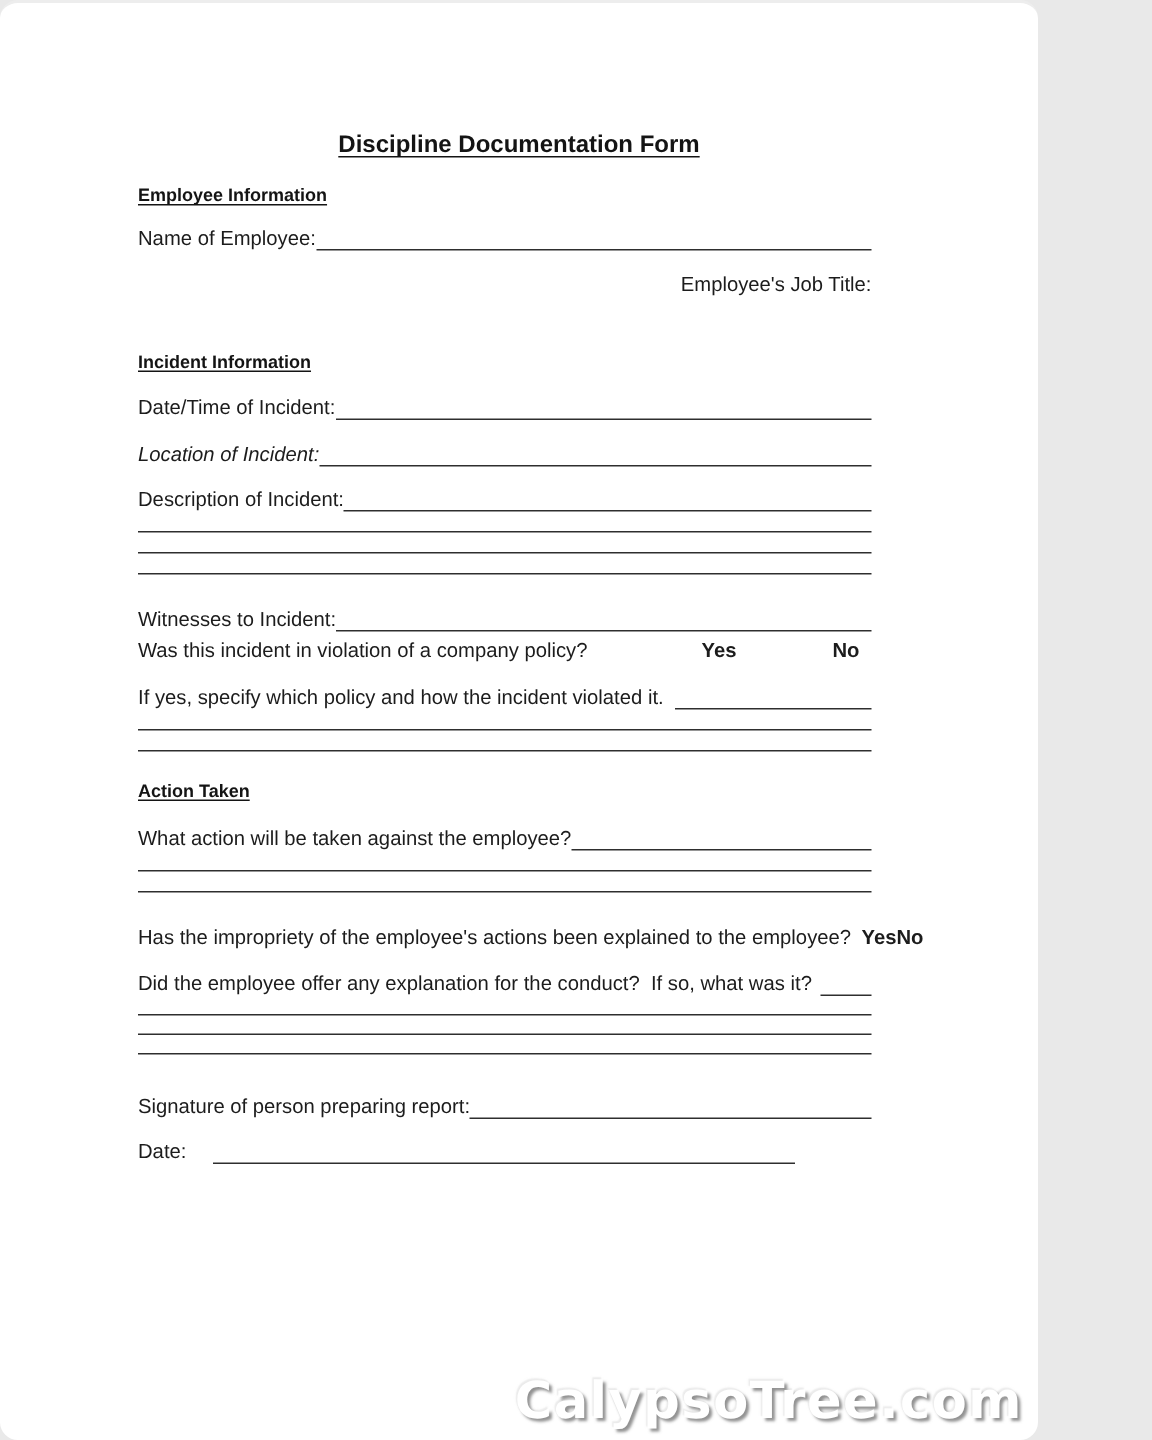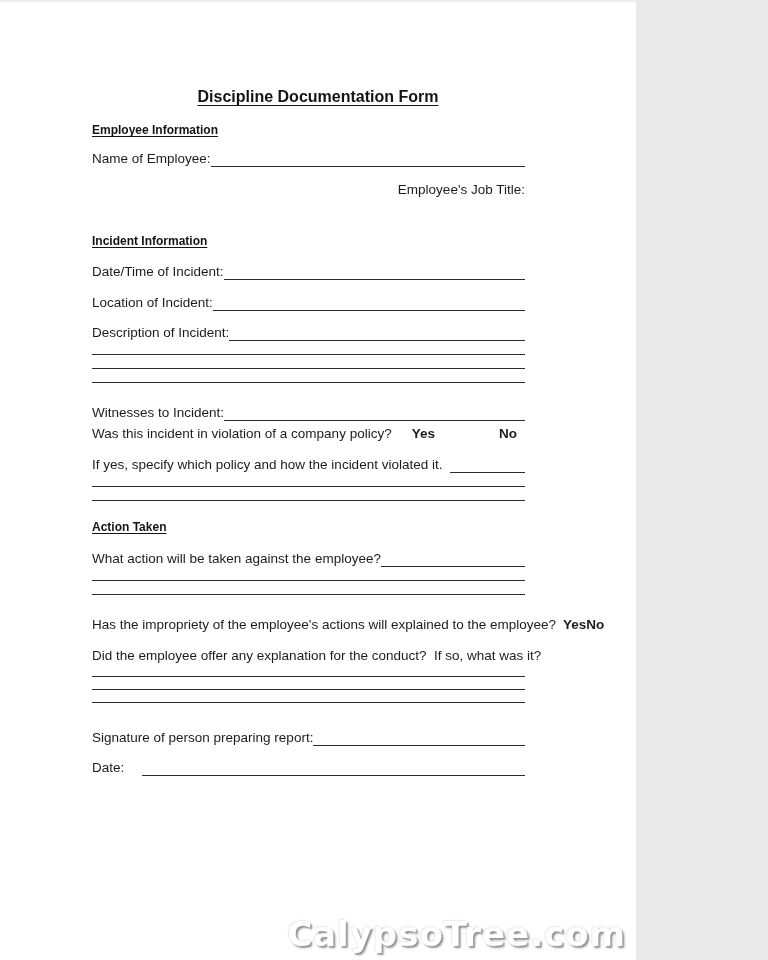--- a/index.html
+++ b/index.html
@@ -1,24 +1,25 @@
 <!DOCTYPE html>
 <html><head>
 <meta charset="utf-8">
 <style>
   * { margin:0; padding:0; box-sizing:border-box; }
   html,body { width:768px; height:960px; background:#e9e9e9; }
   .page {
     position:relative;
-    width:636px; height:960px;
+    width:692px; height:960px;
     background:#ffffff;
     border-top:2px solid #ededed;
     font-family:"Liberation Sans","DejaVu Sans",sans-serif;
     color:#1c1c1c;
     overflow:hidden;
+    border-radius:12px;
   }
   .doc-title {
     padding-top:86px;
     text-align:center;
     font-size:16px;
     font-weight:bold;
     text-decoration:underline;
     text-underline-offset:3px;
     color:#141414;
   }
@@ -53,21 +54,21 @@
     height:14px;
   }
   .cont.h13 { height:13px; }
   .gap6  { display:inline-block; width:6px; }
   .gap8  { display:inline-block; width:8px; }
   .gap18 { display:inline-block; width:18px; }
   
   .r-name        { margin-top:13px; }
   .r-job         { margin-top:14px;flex-direction:column; }
   .r-datetime    { margin-top:15px; }
-  .r-location    { margin-top:14px; }
+  .r-location    { margin-top:14px;font-style:italic; }
   .r-description { margin-top:13px; }
   .r-witnesses   { margin-top:21px; }
   .r-violation   { margin-top:4px; align-items:center; }
   .r-ifyes       { margin-top:14px; }
   .r-whataction  { margin-top:16px; }
   .r-impropriety { margin-top:21px; align-items:baseline; }
   .r-explanation { margin-top:14px; }
   .r-signature   { margin-top:26px; }
   .r-date        { margin-top:13px; }
   .spacer { flex:1 1 auto; }
@@ -157,21 +158,21 @@
     <div class="section-heading h-action">Action Taken</div>
 
     <div class="row r-whataction">
       <span class="lbl">What action will be taken against the employee?</span>
       <span class="line"></span>
     </div>
     <div class="cont"></div>
     <div class="cont"></div>
 
     <div class="row r-impropriety">
-      <span class="lbl">Has the impropriety of the employee's actions will explained to the employee?</span>
+      <span class="lbl">Has the impropriety of the employee's actions been explained to the employee?</span>
       <span class="yes-improp">Yes</span>
       <span class="no-improp">No</span>
     </div>
 
     <div class="row r-explanation">
       <span class="lbl">Did the employee offer any explanation for the conduct?  If so, what was it?</span>
       <span class="gap6"></span>
       <span class="line"></span>
     </div>
     <div class="cont h13"></div>

